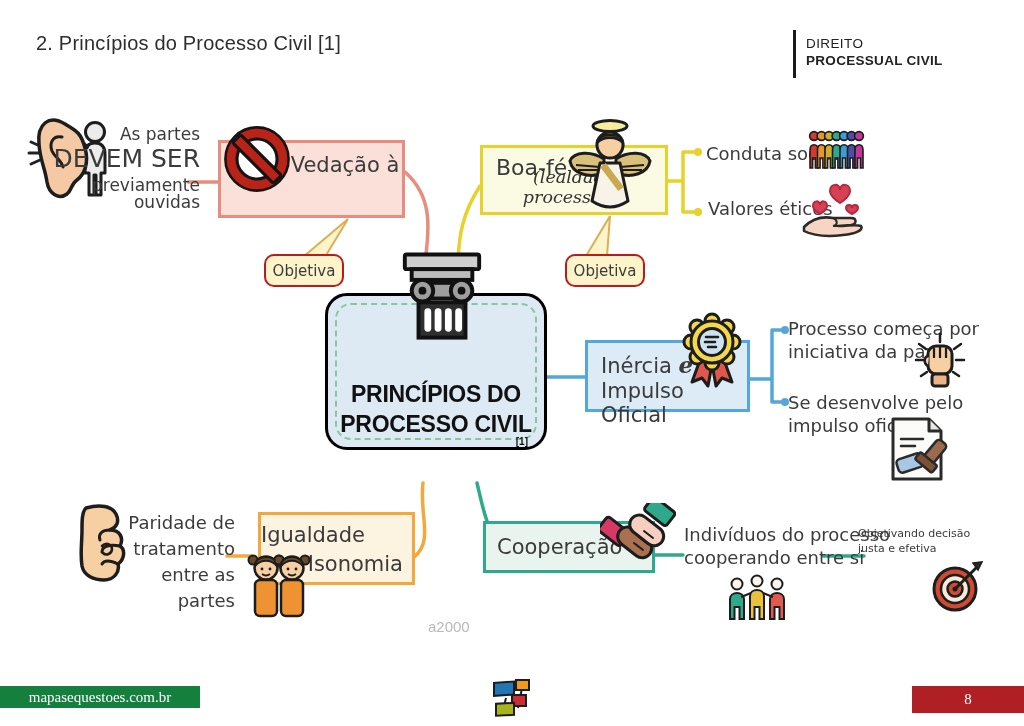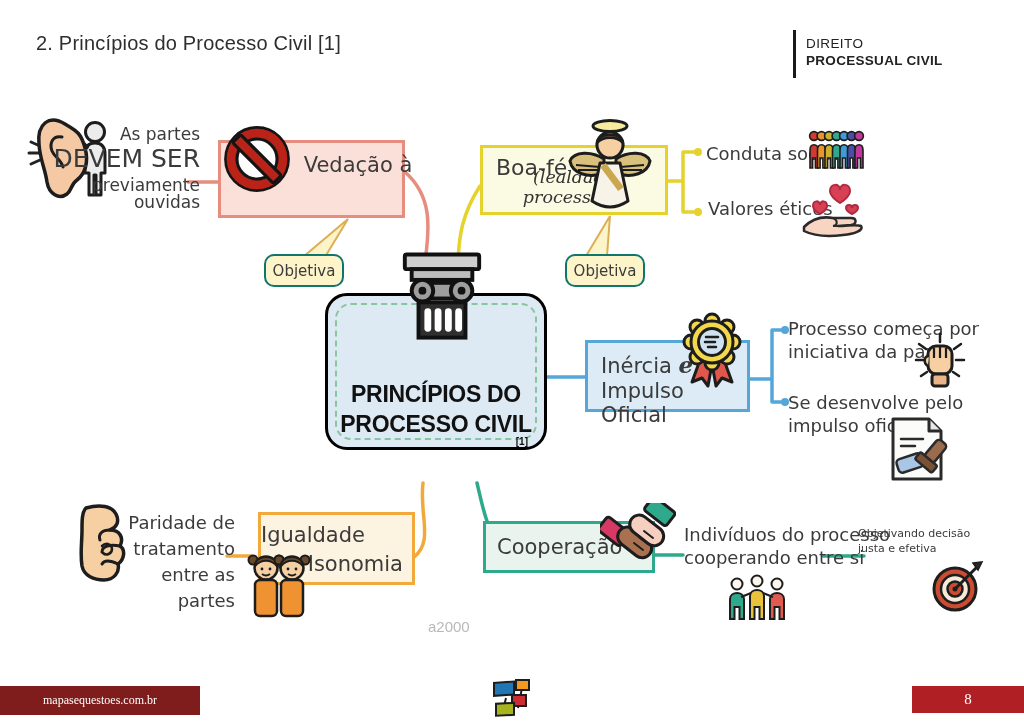--- a/index.html
+++ b/index.html
@@ -15,37 +15,37 @@
 
   
   .page-title{left:36px;top:32px;font-size:20px;color:#2e2e2e;letter-spacing:.2px;}
   .brand{left:793px;top:30px;width:220px;height:50px;}
   .brand-bar{position:absolute;left:0;top:0;width:3px;height:48px;background:#1a1a1a;}
   .brand-l1{position:absolute;left:13px;top:6px;font-size:13.5px;color:#222;letter-spacing:.4px;text-align:center;}
   .brand-l2{position:absolute;left:13px;top:23px;font-size:13.5px;font-weight:bold;color:#222;letter-spacing:.3px;}
 
   
   .vedacao-box{left:218px;top:140px;width:187px;height:78px;background:#fbe0da;border-color:#e78d7f;}
-  .vedacao-l1{position:absolute;left:68px;top:10px;width:112px;text-align:center;font-size:21px;margin-left:13px;}
+  .vedacao-l1{position:absolute;left:68px;top:10px;width:112px;text-align:center;font-size:21px;}
   .vedacao-l2{position:absolute;left:6px;top:38px;width:176px;text-align:center;font-size:21px;}
   .boafe-box{left:480px;top:145px;width:188px;height:70px;background:#fbfae2;border-color:#e5d22b;}
   .boafe-t{position:absolute;left:13px;top:7px;font-size:22px;}
   .boafe-s{position:absolute;left:0;bottom:5px;width:100%;text-align:center;font-size:17.5px;font-style:italic;font-family:"DejaVu Serif",serif;color:#333;}
   .inercia-box{left:585px;top:340px;width:165px;height:72px;background:#dcebf5;border-color:#55a7d9;}
   .inercia-l1{position:absolute;left:13px;top:8px;font-size:21px;}
   .inercia-l2{position:absolute;left:13px;top:36px;font-size:21px;}
   .igualdade-box{left:258px;top:512px;width:157px;height:73px;background:#fdf3e1;border-color:#f2a93b;}
   .igualdade-l1{position:absolute;right:9px;top:8px;font-size:21px;}
   .igualdade-l2{position:absolute;right:9px;top:37px;font-size:21px;}
   .coop-box{left:483px;top:521px;width:172px;height:52px;background:#e9f4ee;border-color:#2fa98c;}
   .coop-t{position:absolute;left:11px;top:11px;font-size:21px;}
   .conj{font-family:"DejaVu Serif",serif;font-style:italic;font-weight:bold;font-size:23px;}
 
   
-  .bubble{position:absolute;width:76px;height:29px;background:#fdf4c9;border:2px solid #0f766e;
+  .bubble{position:absolute;width:76px;height:29px;background:#fdf4c9;border:2px solid #b91c1c;
           border-radius:10px;display:flex;align-items:center;justify-content:center;
           font-size:15px;z-index:3;}
   .bubble1{left:264px;top:254px;}
   .bubble2{left:565px;top:254px;}
 
   
   .center-box{left:325px;top:293px;width:222px;height:157px;background:#dde9f3;border-radius:22px;z-index:2;}
   .center-box::before{content:"";position:absolute;left:7px;top:7px;right:7px;bottom:7px;
        border:2px dashed #86c79f;border-radius:16px;}
   .center-title{position:absolute;left:0;top:84px;width:100%;text-align:center;
@@ -56,22 +56,22 @@
   .partes-note{left:34px;top:126px;width:166px;text-align:right;line-height:1;z-index:2;}
   .partes-l1{font-size:17px;margin-bottom:3px;}
   .partes-l2{font-size:25px;margin-bottom:6px;}
   .partes-l3{font-size:17px;}
   .label18{font-size:18px;line-height:1.3;z-index:2;}
   .paridade-note{left:118px;top:510px;width:117px;text-align:right;font-size:18px;line-height:1.45;z-index:2;}
   .objetivando-note{left:858px;top:527px;width:130px;font-size:11px;line-height:1.35;z-index:2;}
   .watermark{left:428px;top:618px;font-size:15px;color:#b9b9b9;z-index:2;}
 
   
-  .footer-site{left:0;top:686px;width:200px;height:29px;background:#7f1d1d;color:#fff;
-      font-family:"Liberation Serif",serif;font-size:12px;display:flex;align-items:center;justify-content:center;z-index:2;}
+  .footer-site{left:0;top:686px;width:200px;height:22px;background:#15803d;color:#fff;
+      font-family:"Liberation Serif",serif;font-size:15px;display:flex;align-items:center;justify-content:center;z-index:2;}
   .footer-page{left:912px;top:686px;width:112px;height:27px;background:#b01f24;color:#fff;
       font-family:"Liberation Serif",serif;font-size:15px;display:flex;align-items:center;justify-content:center;z-index:2;}
   svg{display:block;}
 </style>
 </head>
 <body>
 
 <svg class="conn" width="1024" height="726" viewBox="0 0 1024 726" aria-hidden="true">
   <g fill="none" stroke-linecap="round">
 

